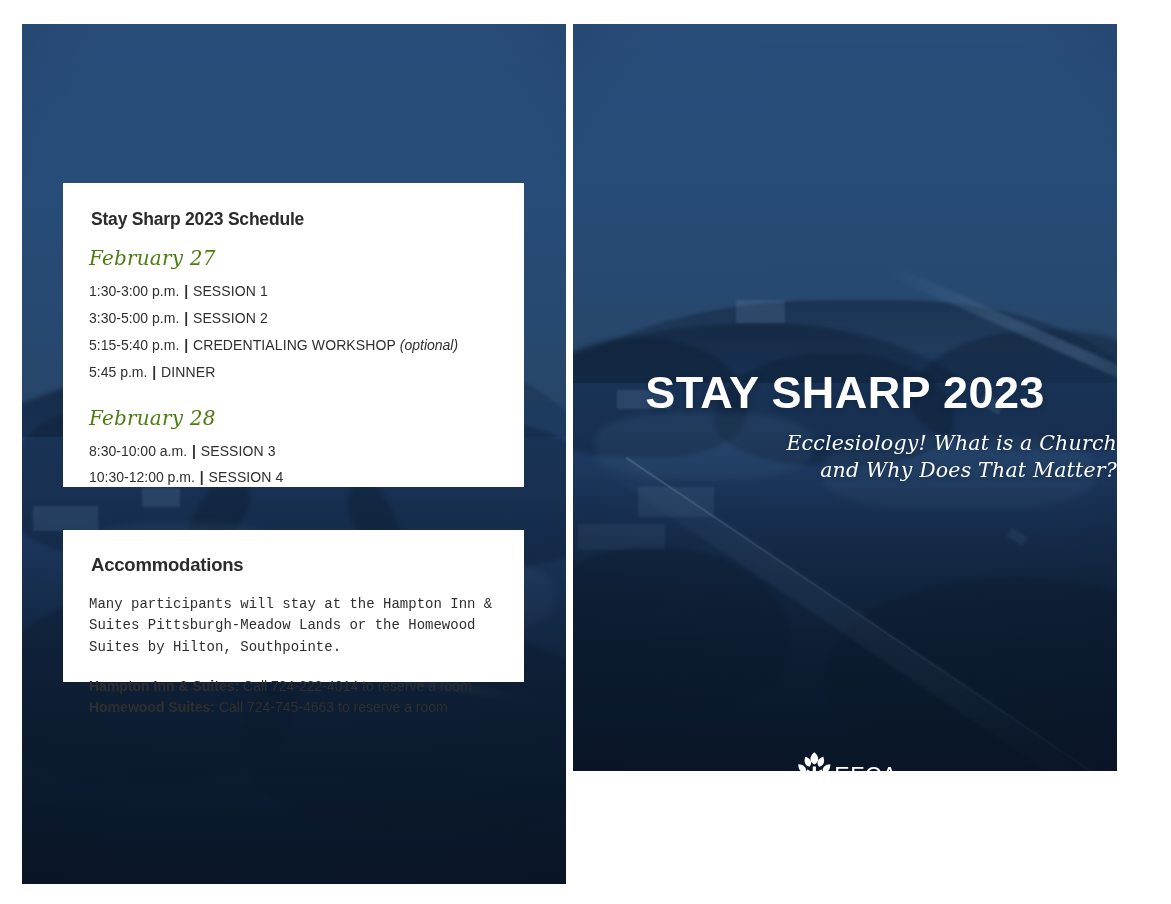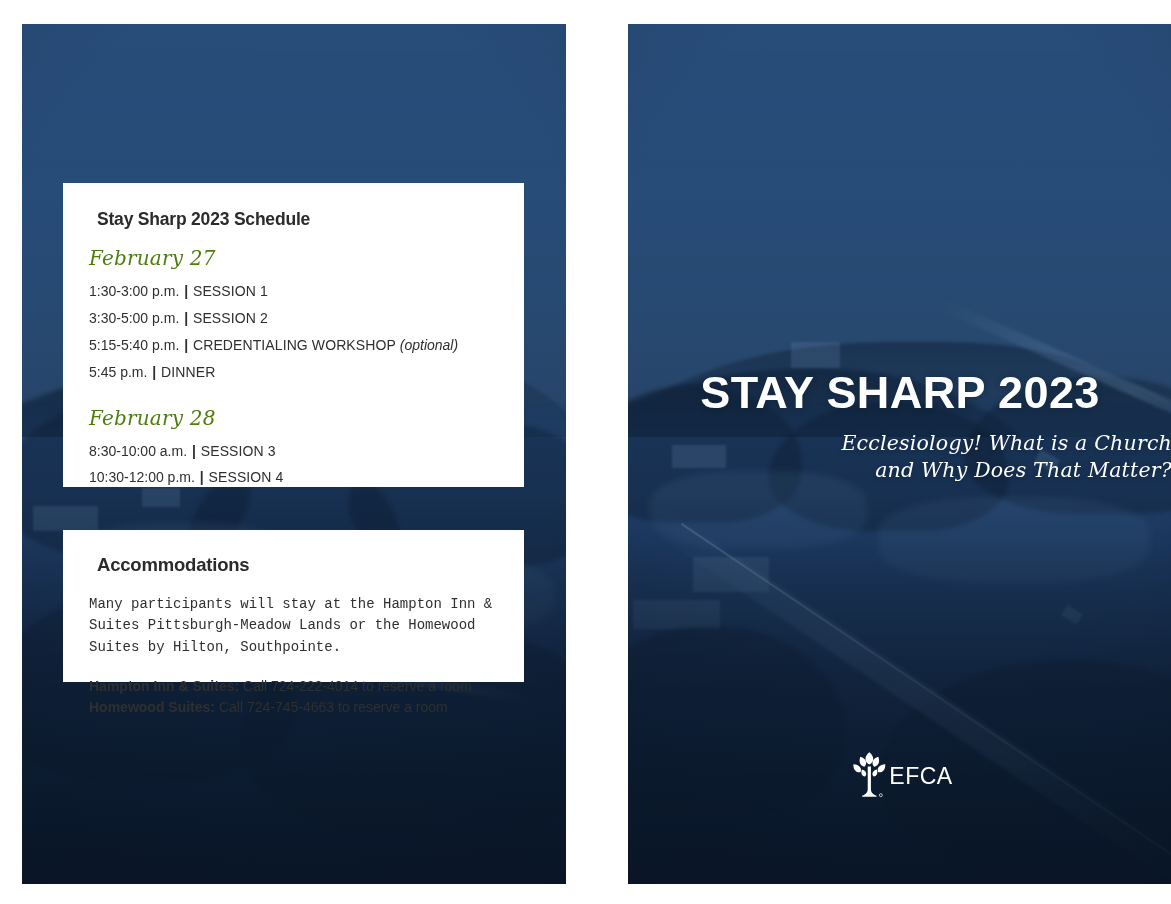--- a/index.html
+++ b/index.html
@@ -121,24 +121,24 @@
   
   #left-panel {
     left: 22px;
     top: 24px;
     width: 544px;
     height: 860px;
   }
 
   
   #right-panel {
-    left: 628px;
+    left: 573px;
     top: 24px;
     width: 544px;
-    height: 860px;
+    height: 747px;
   }
 
   
   .card {
     position: absolute;
     background: #ffffff;
     box-sizing: border-box;
   }
   #schedule-card {
     left: 41px;
@@ -154,21 +154,21 @@
     height: 152px;
     padding: 24px 26px 20px 26px;
   }
 
   .card-title {
     font-family: "Liberation Sans", sans-serif;
     font-size: 17.5px;
     font-weight: bold;
     color: #2b2b2b;
     letter-spacing: -0.2px;
-    margin: 0 0 16px 8px;
+    margin: 0 0 16px 2px;
   }
   #accommodations-card .card-title {
     font-size: 18.5px;
     margin-bottom: 18px;
   }
 
   .day-heading {
     font-family: "DejaVu Serif", "Liberation Serif", serif;
     font-style: italic;
     font-size: 20px;

